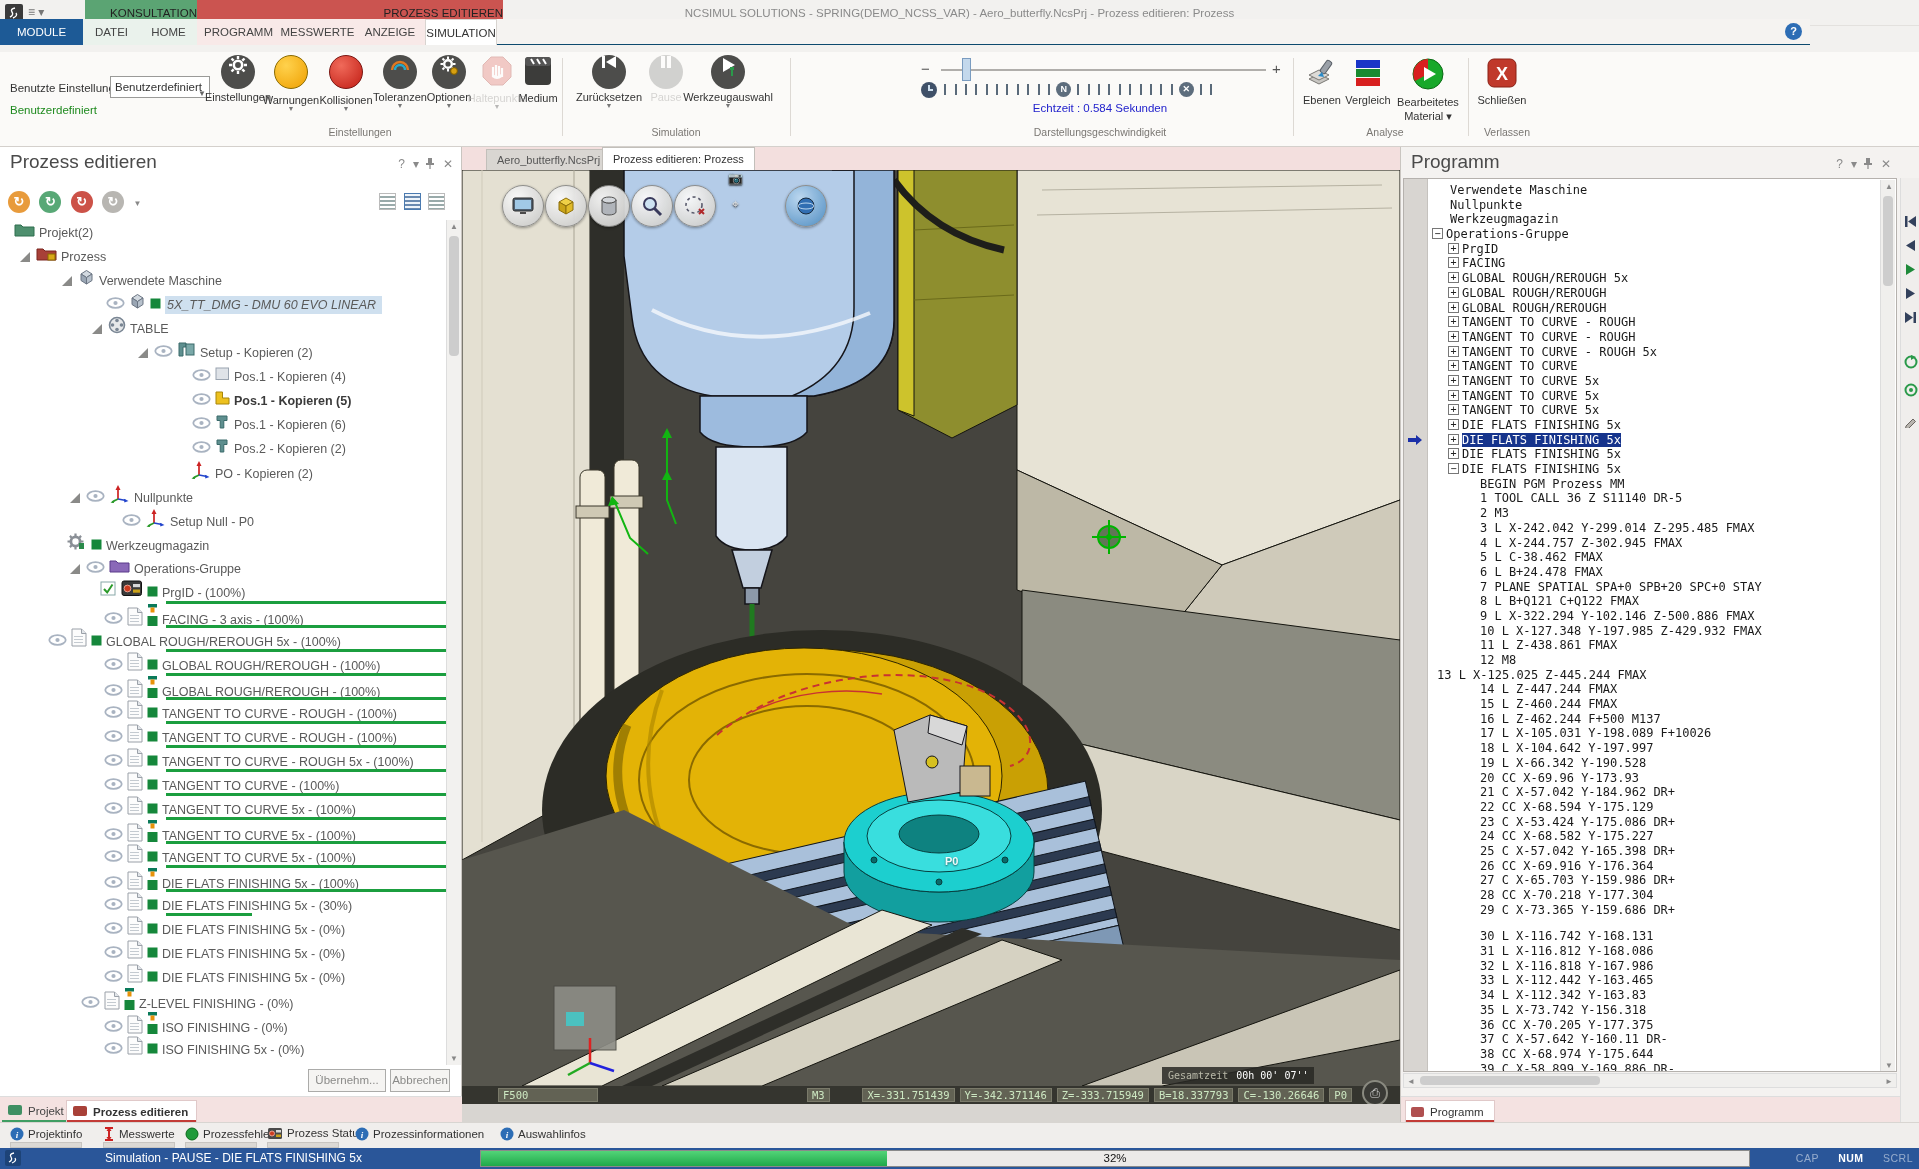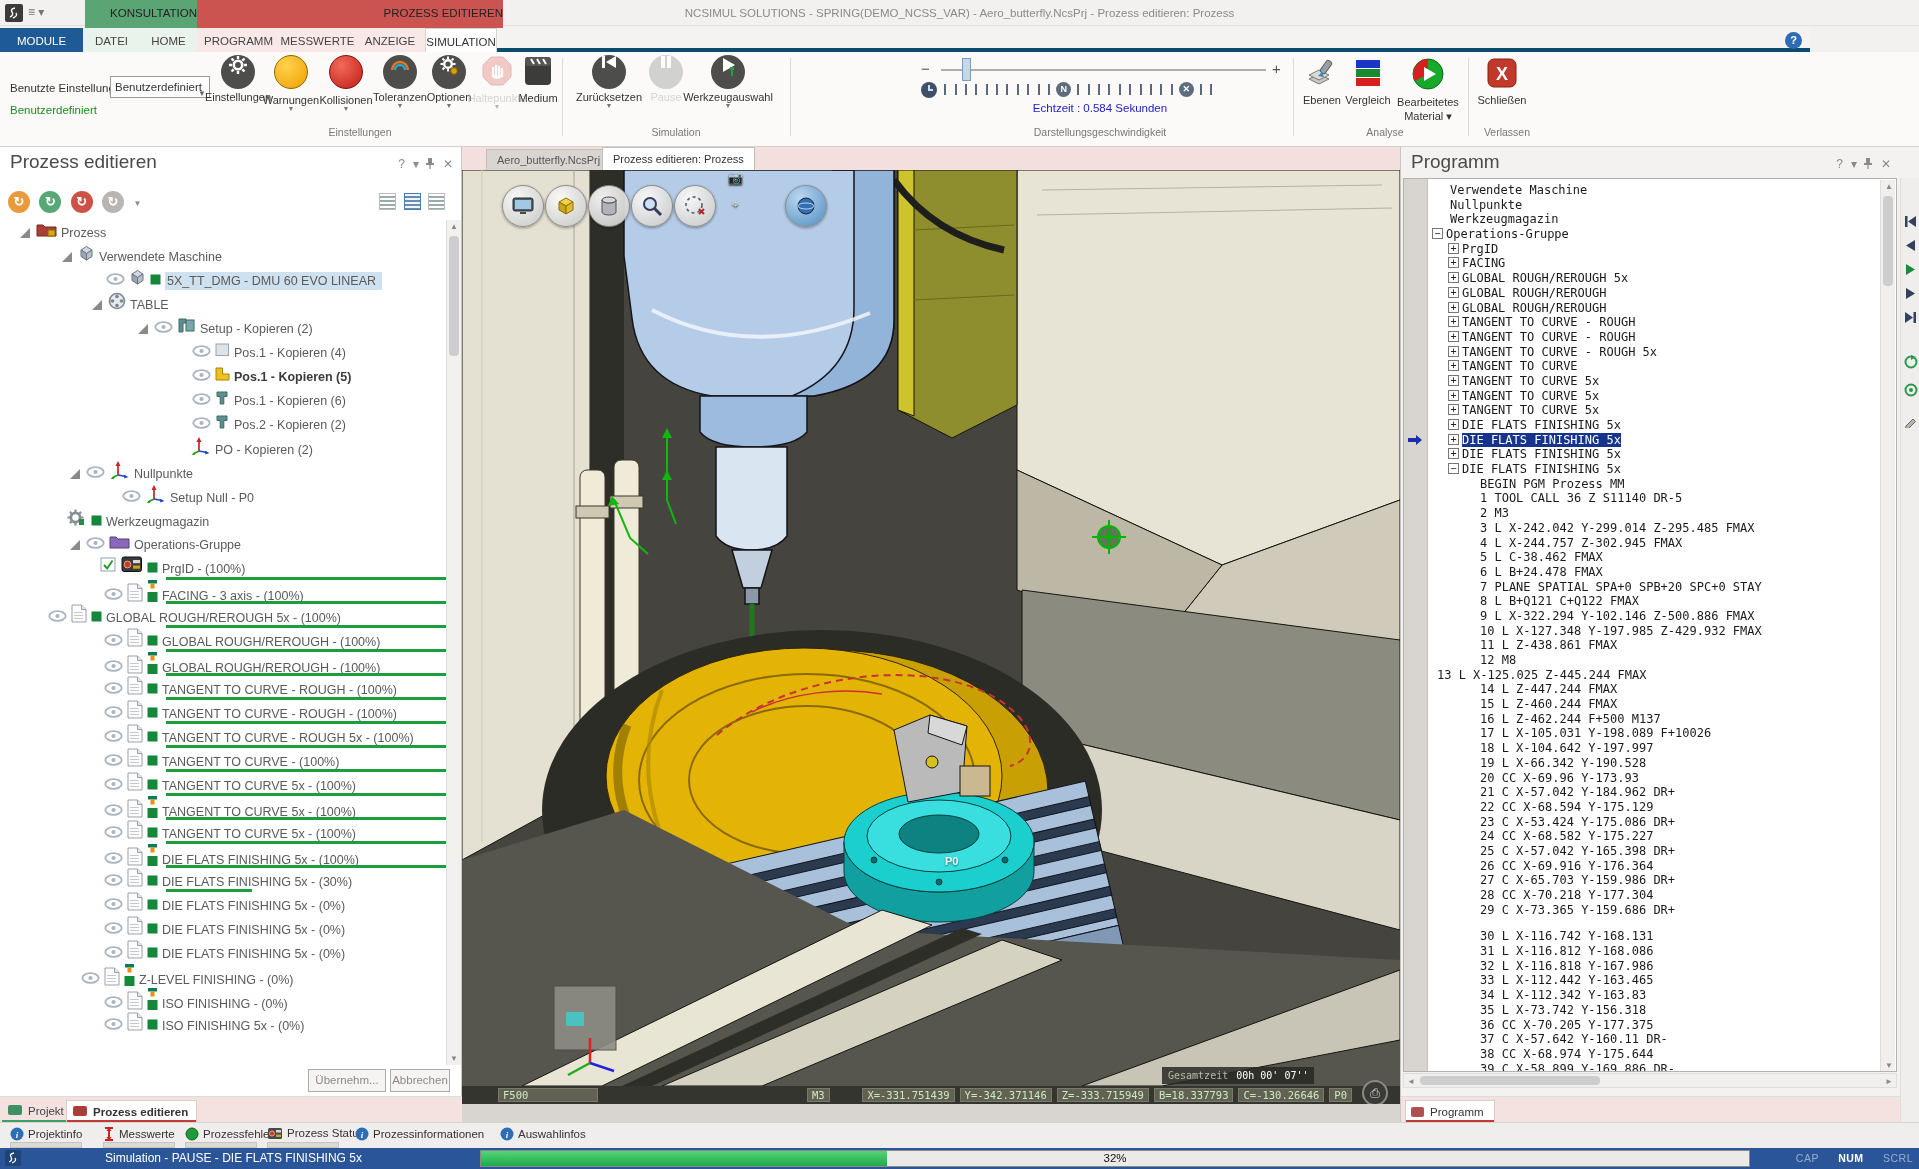--- a/index.html
+++ b/index.html
@@ -9,21 +9,21 @@
   
   .titlebar{position:absolute;left:0;top:0;width:1919px;height:26px;background:#f2f1ef;border-bottom:1px solid #e3e1de;}
   .applogo{position:absolute;left:5px;top:4px;width:18px;height:18px;}
   .qat{position:absolute;left:28px;top:5px;color:#777;font-size:12px;}
   .ctx{position:absolute;top:0;height:38px;text-align:right;font-size:11.5px;line-height:26px;color:#222;}
   .ctx-green{left:85px;width:112px;background:#5ba473;}
   .ctx-red{left:197px;width:306px;background:#cb5450;}
   .wintitle{position:absolute;left:0;top:0;width:100%;text-align:center;line-height:26px;font-size:11.5px;color:#8a8a8a;pointer-events:none;}
 
   
-  .tabrow{position:absolute;left:0;top:28px;width:1810px;height:26px;background:#f5f3f1;border-bottom:6px solid #0c4a6e;}
+  .tabrow{position:absolute;left:0;top:19px;width:1810px;height:26px;background:#f5f3f1;border-bottom:1px solid #0c4a6e;}
   .rtab{position:absolute;top:0;height:26px;text-align:center;line-height:26px;font-size:11.5px;color:#444;}
   .rtab.module{background:#1d5a96;color:#fff;}
   .rtab.greenish{background:#eaf2ec;}
   .rtab.pinkish{background:#f8e9e8;}
   .rtab.active{background:#fff;border:1px solid #d8d4d0;border-bottom:none;color:#333;}
   .helpbtn{position:absolute;right:8px;top:4px;width:17px;height:17px;border-radius:50%;background:#2d6db5;color:#fff;text-align:center;line-height:17px;font-size:11px;font-weight:bold;}
 
   
   .ribbon{position:absolute;left:0;top:52px;width:1919px;height:95px;background:#fbfaf8;border-bottom:1px solid #d4d0cc;}
   .rib-sep{position:absolute;top:6px;height:78px;width:1px;background:#ddd9d4;}
@@ -322,30 +322,33 @@
     <span class="cbtn" style="background:#b8b6b2">↻</span>
     <span style="color:#888;font-size:8px">▼</span>
   </div>
   <div class="viewics">
     <span class="viewic"></span>
     <span class="viewic on"></span>
     <span class="viewic"></span>
   </div>
 
   <div class="ltree" id="ltree">
+      <div class="trow" style="padding-left: 14px;"><span class="ic"><svg width="21" height="15" viewBox="0 0 21 15">
+            <path d="M1 3 h6 l2 2 h11 v9 h-19 z" fill="#4e8f6e" stroke="#2e6f4e"></path>
+          </svg></span><span class="lbl">Projekt(2)</span></div>
       <div class="trow" style="padding-left: 20px;"><span class="exp"></span><span class="ic"><svg width="21" height="15" viewBox="0 0 21 15">
             <path d="M1 3 h6 l2 2 h11 v9 h-19 z" fill="#a84038" stroke="#7a241e"></path>
             <rect x="12" y="8" width="7" height="6" fill="#d8a818" stroke="#8a6a00"></rect>
           </svg></span><span class="lbl">Prozess</span></div>
       <div class="trow" style="padding-left: 62px;"><span class="exp"></span><span class="ic"><svg width="17" height="16" viewBox="0 0 17 16">
             <polygon points="3,5 8.5,1.5 14,5 8.5,8.5" fill="#d2d9e0" stroke="#6a7482"></polygon>
             <polygon points="3,5 8.5,8.5 8.5,15 3,11.5" fill="#9aa6b4" stroke="#6a7482"></polygon>
             <polygon points="14,5 8.5,8.5 8.5,15 14,11.5" fill="#b7c1cc" stroke="#6a7482"></polygon>
           </svg></span><span class="lbl">Verwendete Maschine</span></div>
-      <div class="trow sel" style="padding-left: 106px;"><span class="ic"><svg width="19" height="12" viewBox="0 0 19 12">
+      <div class="trow sel" style="padding-left: 106px; font-style: italic;"><span class="ic"><svg width="19" height="12" viewBox="0 0 19 12">
             <ellipse cx="9.5" cy="6" rx="8.2" ry="4.8" fill="none" stroke="#a9b3c1" stroke-width="1.8"></ellipse>
             <circle cx="9.5" cy="6" r="2.1" fill="#a9b3c1"></circle>
           </svg></span><span class="ic"><svg width="17" height="16" viewBox="0 0 17 16">
             <polygon points="3,5 8.5,1.5 14,5 8.5,8.5" fill="#d2d9e0" stroke="#6a7482"></polygon>
             <polygon points="3,5 8.5,8.5 8.5,15 3,11.5" fill="#9aa6b4" stroke="#6a7482"></polygon>
             <polygon points="14,5 8.5,8.5 8.5,15 14,11.5" fill="#b7c1cc" stroke="#6a7482"></polygon>
           </svg></span><span class="ic"><svg width="11" height="11" viewBox="0 0 11 11">
             <rect x="0.5" y="0.5" width="10" height="10" fill="#15873b"></rect>
           </svg></span><span class="lbl">5X_TT_DMG - DMU 60 EVO LINEAR</span></div>
       <div class="trow" style="padding-left: 92px;"><span class="exp"></span><span class="ic"><svg width="18" height="18" viewBox="0 0 18 18">

